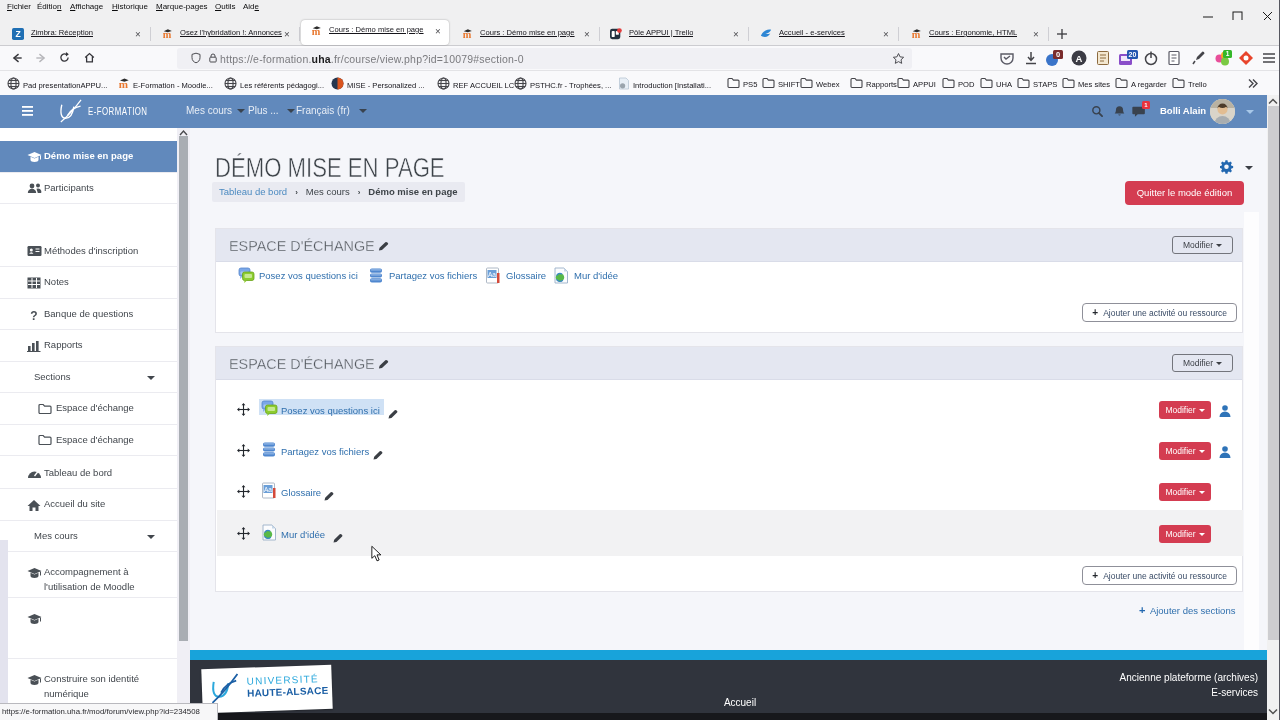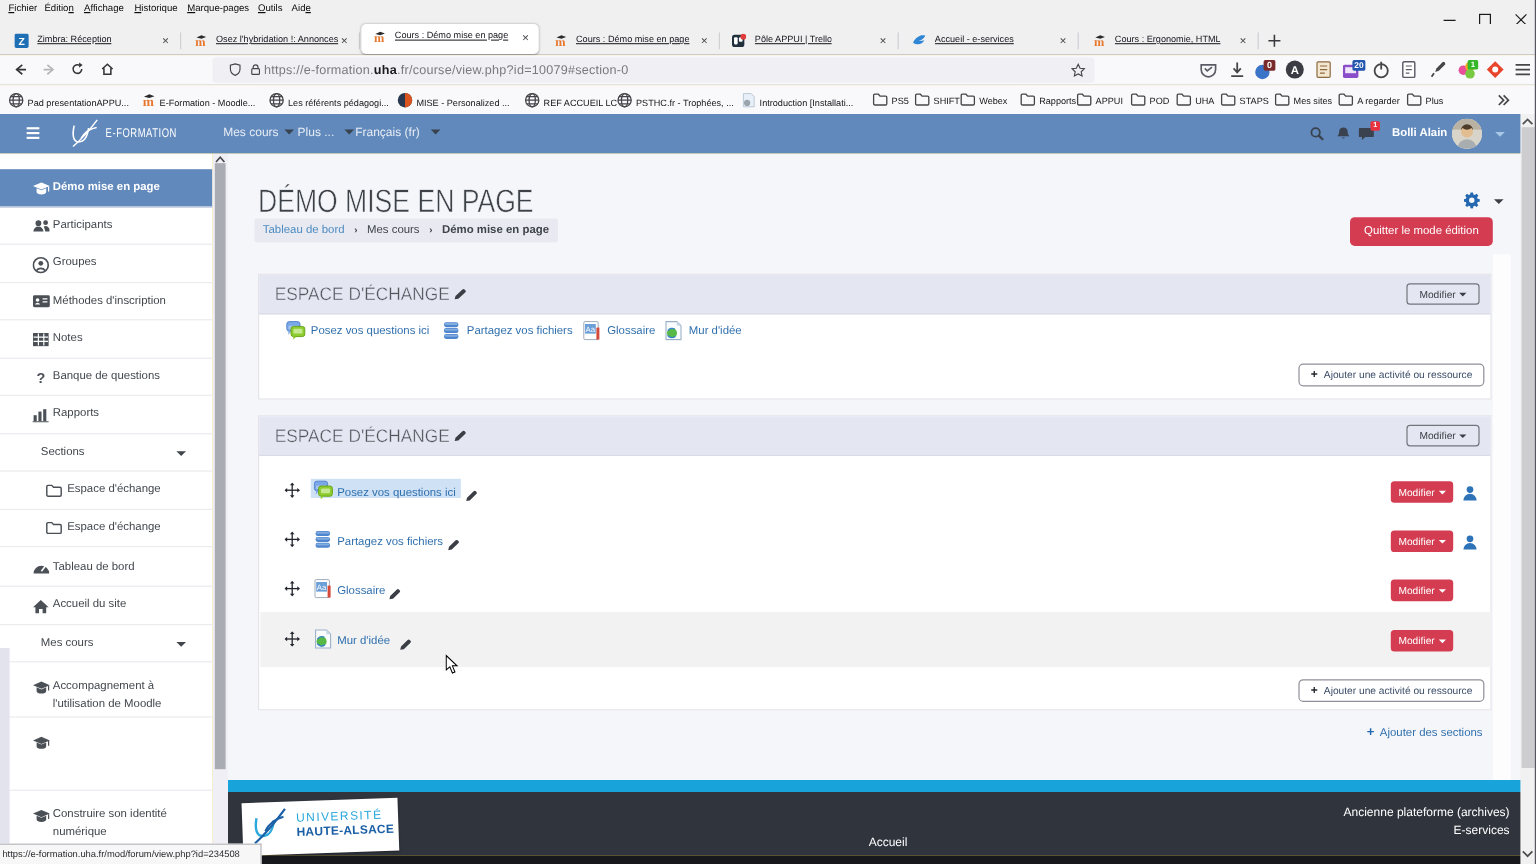--- a/index.html
+++ b/index.html
@@ -333,21 +333,21 @@
           <path d="M1 2.5 a1 1 0 0 1 1-1 h3 l1.4 1.6 H11 a1 1 0 0 1 1 1 v5.4 a1 1 0 0 1 -1 1 H2 a1 1 0 0 1 -1-1 Z" fill="none" stroke="#45454a" stroke-width="1.1"></path>
         </svg><span class="lbl">STAPS</span></span>
       <span class="bm" style="left:1062px"><svg width="13" height="12" viewBox="0 0 13 12" style="vertical-align:-2px">
           <path d="M1 2.5 a1 1 0 0 1 1-1 h3 l1.4 1.6 H11 a1 1 0 0 1 1 1 v5.4 a1 1 0 0 1 -1 1 H2 a1 1 0 0 1 -1-1 Z" fill="none" stroke="#45454a" stroke-width="1.1"></path>
         </svg><span class="lbl">Mes sites</span></span>
       <span class="bm" style="left:1115px"><svg width="13" height="12" viewBox="0 0 13 12" style="vertical-align:-2px">
           <path d="M1 2.5 a1 1 0 0 1 1-1 h3 l1.4 1.6 H11 a1 1 0 0 1 1 1 v5.4 a1 1 0 0 1 -1 1 H2 a1 1 0 0 1 -1-1 Z" fill="none" stroke="#45454a" stroke-width="1.1"></path>
         </svg><span class="lbl">A regarder</span></span>
       <span class="bm" style="left:1172px"><svg width="13" height="12" viewBox="0 0 13 12" style="vertical-align:-2px">
           <path d="M1 2.5 a1 1 0 0 1 1-1 h3 l1.4 1.6 H11 a1 1 0 0 1 1 1 v5.4 a1 1 0 0 1 -1 1 H2 a1 1 0 0 1 -1-1 Z" fill="none" stroke="#45454a" stroke-width="1.1"></path>
-        </svg><span class="lbl">Plus</span></span>
+        </svg><span class="lbl">Trello</span></span>
       <svg class="abs" style="left:1247px;top:7px" width="12" height="11" viewBox="0 0 12 11">
         <path d="M2 1.5 L6 5.5 L2 9.5 M6 1.5 L10 5.5 L6 9.5" fill="none" stroke="#45454a" stroke-width="1.4"></path>
       </svg>
     </div>
 
 <div id="mheader">
   <svg class="abs" style="left:22px;top:10px" width="11" height="12" viewBox="0 0 11 12">
         <rect x="0" y="1" width="11" height="1.8" fill="#fff"></rect>
         <rect x="0" y="5" width="11" height="1.8" fill="#fff"></rect>
         <rect x="0" y="9" width="11" height="1.8" fill="#fff"></rect>
@@ -396,28 +396,20 @@
         <span class="tx" style="top:8px;;line-height:14.5px">Démo mise en page</span>
       </div>
       <div class="ditem" style="top:45px;height:31px">
         <span class="ic" style="top:9px;"><svg width="15" height="13" viewBox="0 0 15 13">
             <circle cx="5" cy="4" r="2.4" fill="#4a5056"></circle>
             <path d="M.8 11 a4.2 4.2 0 0 1 8.4 0 Z" fill="#4a5056"></path>
             <circle cx="11" cy="3.6" r="2" fill="#4a5056"></circle>
             <path d="M9.5 6.8 a3.4 3.4 0 0 1 4.7 4.2 h-3.4" fill="#4a5056"></path>
           </svg></span>
         <span class="tx" style="top:8px;;line-height:14.5px">Participants</span>
-      </div>
-      <div class="ditem" style="top:76px;height:32px">
-        <span class="ic" style="top:10px;"><svg width="14" height="14" viewBox="0 0 14 14">
-            <circle cx="7" cy="7" r="6.2" fill="none" stroke="#4a5056" stroke-width="1.4"></circle>
-            <circle cx="7" cy="5.4" r="2" fill="#4a5056"></circle>
-            <path d="M3.4 11.5 a4.5 4.5 0 0 1 7.2 0" fill="none" stroke="#4a5056" stroke-width="1.4"></path>
-          </svg></span>
-        <span class="tx" style="top:8px;;line-height:14.5px">Groupes</span>
       </div>
       <div class="ditem" style="top:108px;height:31px">
         <span class="ic" style="top:9px;"><svg width="15" height="12" viewBox="0 0 15 12">
             <rect x=".5" y="1" width="14" height="10" rx="1.2" fill="#4a5056"></rect>
             <circle cx="4.3" cy="5" r="1.5" fill="#fff"></circle>
             <path d="M2.2 8.8 a2.2 2.2 0 0 1 4.2 0 Z" fill="#fff"></path>
             <line x1="8.5" y1="4" x2="12.5" y2="4" stroke="#fff" stroke-width="1"></line>
             <line x1="8.5" y1="6.5" x2="12.5" y2="6.5" stroke="#fff" stroke-width="1"></line>
           </svg></span>
         <span class="tx" style="top:8px;;line-height:14.5px">Méthodes d'inscription</span>

